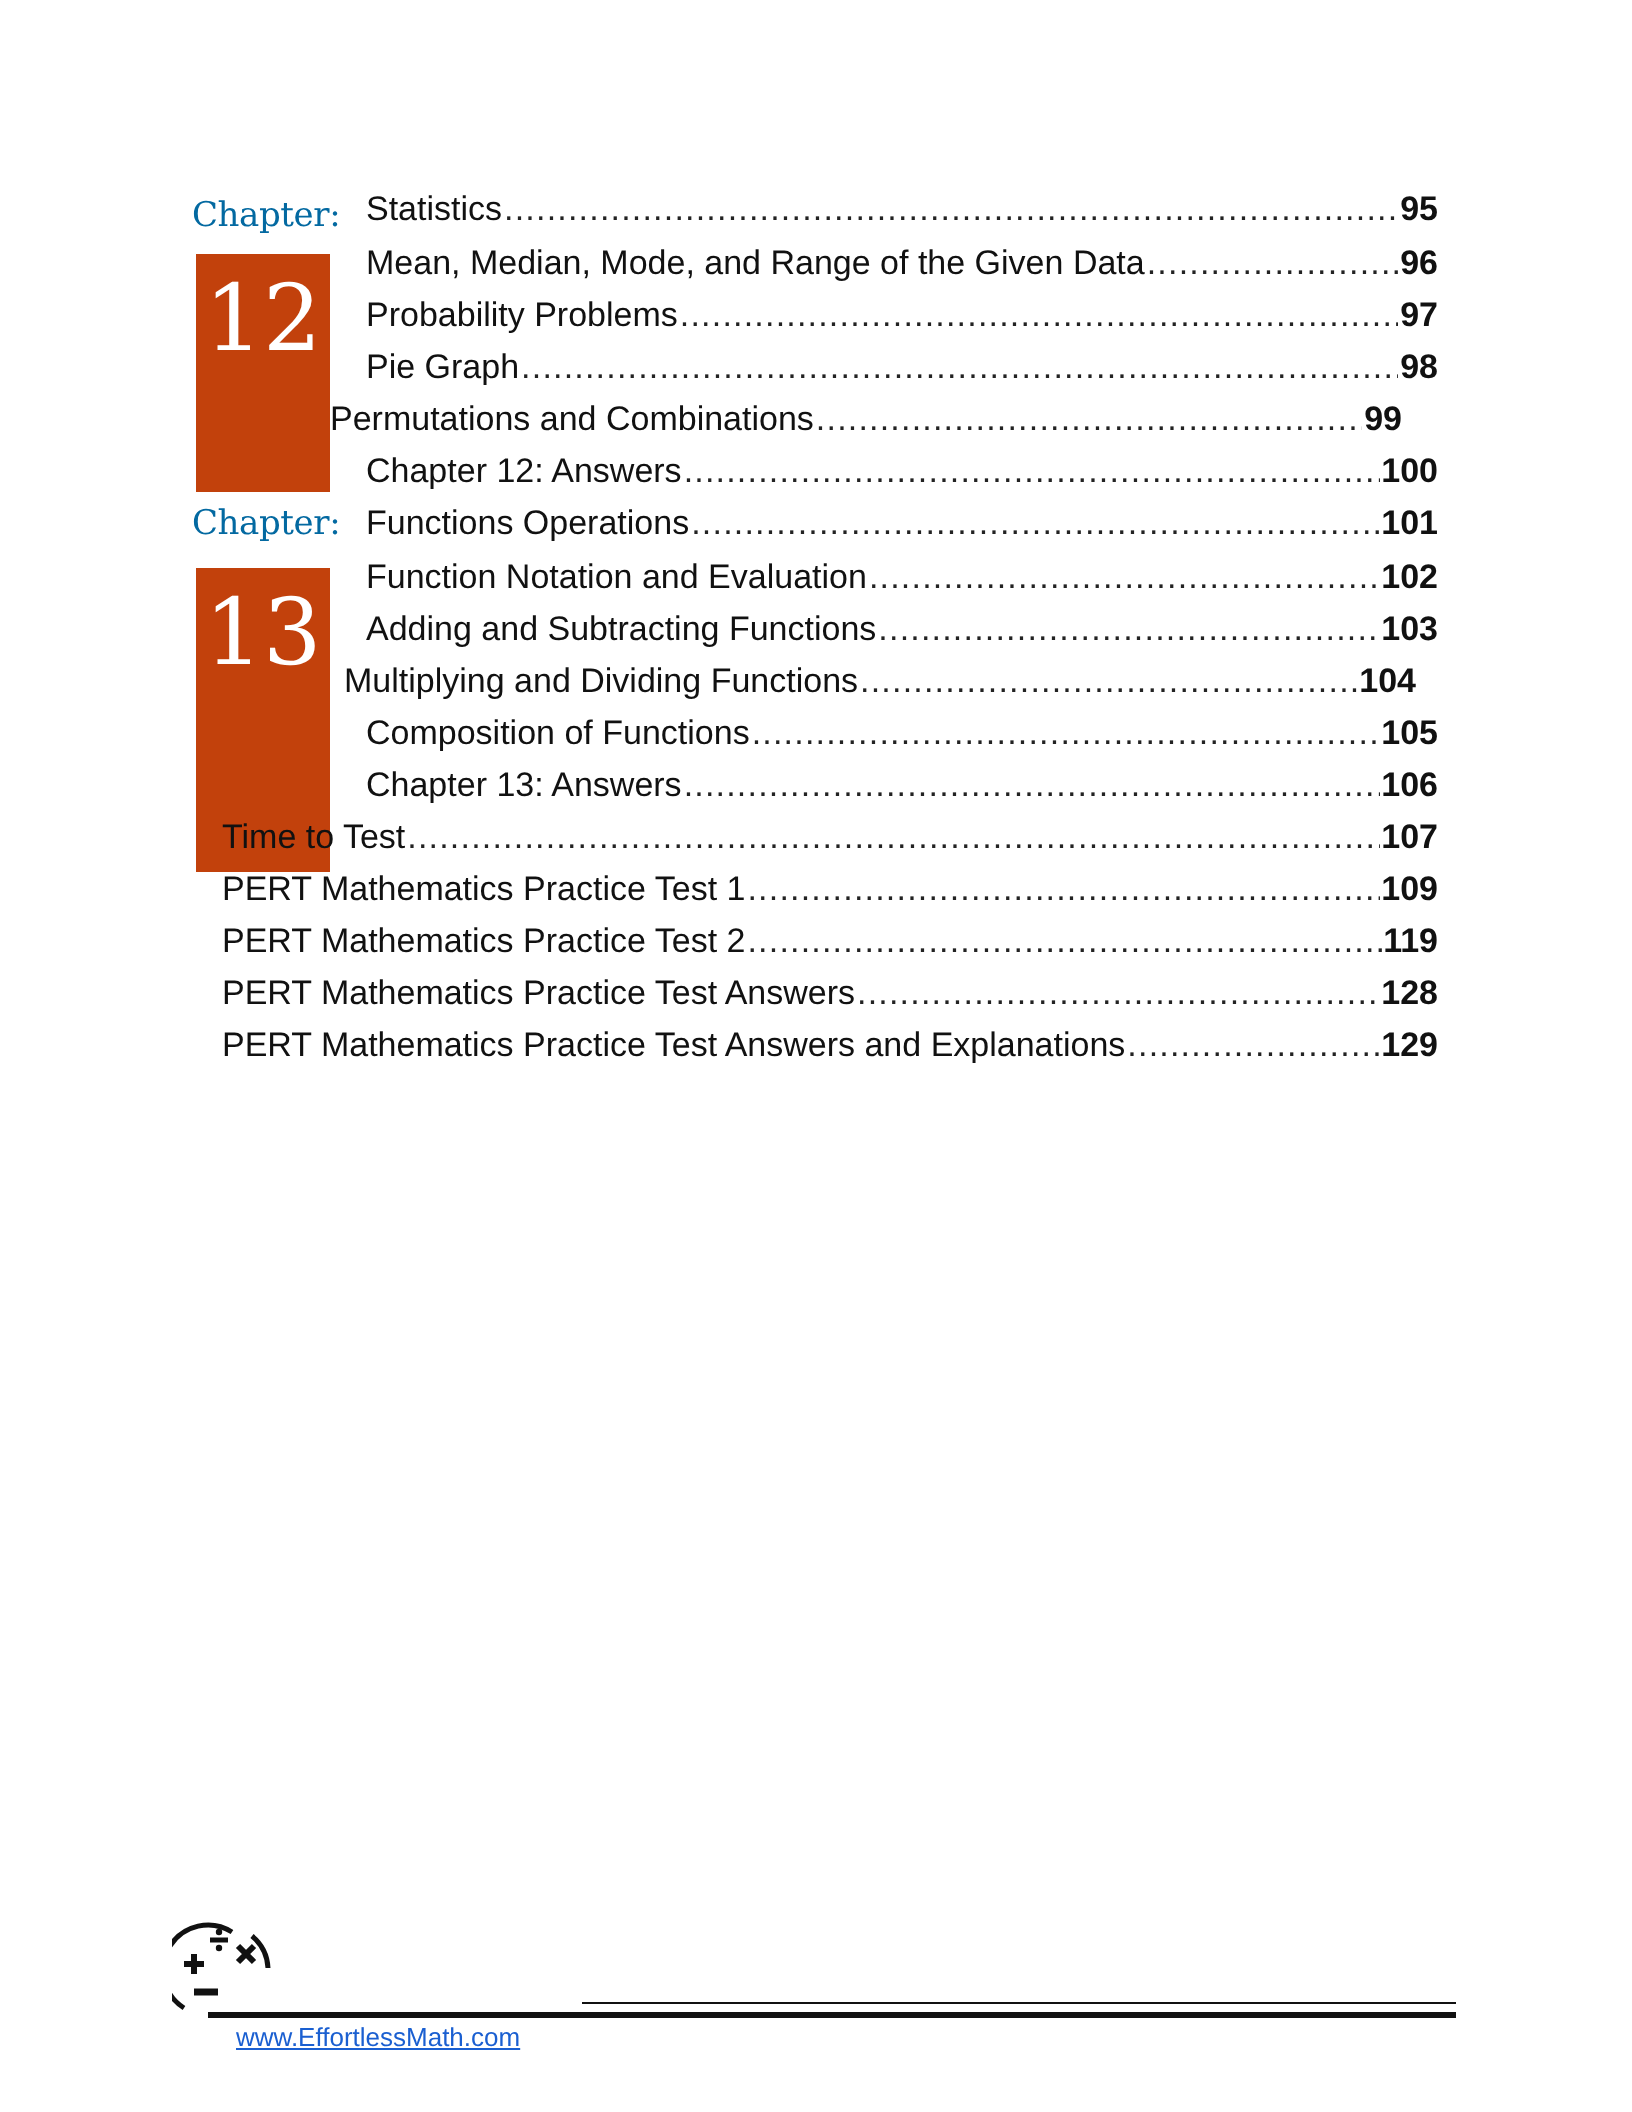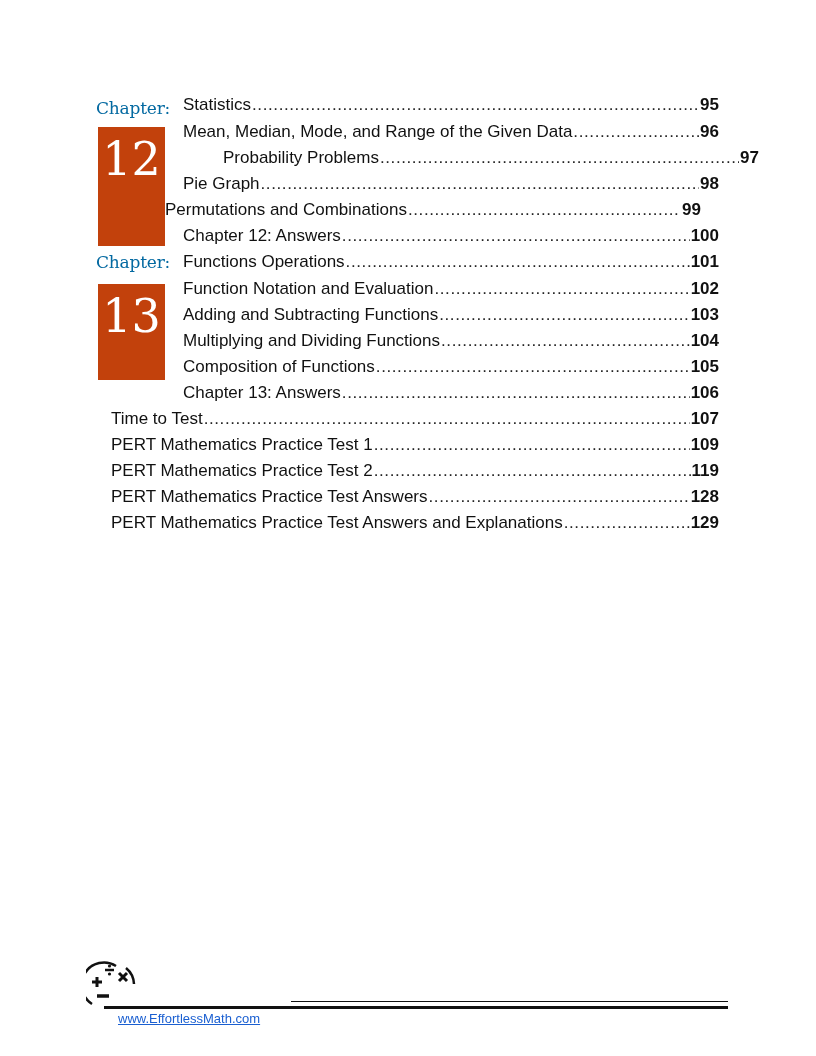--- a/index.html
+++ b/index.html
@@ -31,21 +31,21 @@
 <div class="toc-row" style="left:183px;width:536px;top:96px;">
   <span class="toc-title">Statistics</span>
     <span class="toc-leader"></span>
     <span class="toc-page">95</span>
 </div>
 <div class="toc-row" style="left:183px;width:536px;top:123px;">
   <span class="toc-title">Mean, Median, Mode, and Range of the Given Data</span>
     <span class="toc-leader"></span>
     <span class="toc-page">96</span>
 </div>
-<div class="toc-row" style="left:183px;width:536px;top:149px;margin-left:40px;">
+<div class="toc-row" style="left:183px;width:536px;top:149px;">
   <span class="toc-title">Probability Problems</span>
     <span class="toc-leader"></span>
     <span class="toc-page">97</span>
 </div>
 <div class="toc-row" style="left:183px;width:536px;top:175px;">
   <span class="toc-title">Pie Graph</span>
     <span class="toc-leader"></span>
     <span class="toc-page">98</span>
 </div>
 <div class="toc-row" style="left:165px;width:536px;top:201px;">
@@ -53,40 +53,40 @@
     <span class="toc-leader"></span>
     <span class="toc-page">99</span>
 </div>
 <div class="toc-row" style="left:183px;width:536px;top:227px;">
   <span class="toc-title">Chapter 12: Answers</span>
     <span class="toc-leader"></span>
     <span class="toc-page">100</span>
 </div>
 
 <div class="chapter-label" style="top:252px;">Chapter:</div>
-<div class="chapter-box" style="top:284px;height:96px;">
+<div class="chapter-box" style="top:284px;height:152px;">
   <div class="chapter-num">13</div>
 </div>
 
 <div class="toc-row" style="left:183px;width:536px;top:253px;">
   <span class="toc-title">Functions Operations</span>
     <span class="toc-leader"></span>
     <span class="toc-page">101</span>
 </div>
 <div class="toc-row" style="left:183px;width:536px;top:280px;">
   <span class="toc-title">Function Notation and Evaluation</span>
     <span class="toc-leader"></span>
     <span class="toc-page">102</span>
 </div>
 <div class="toc-row" style="left:183px;width:536px;top:306px;">
   <span class="toc-title">Adding and Subtracting Functions</span>
     <span class="toc-leader"></span>
     <span class="toc-page">103</span>
 </div>
-<div class="toc-row" style="left:183px;width:536px;top:332px;">
+<div class="toc-row" style="left:172px;width:536px;top:332px;">
   <span class="toc-title">Multiplying and Dividing Functions</span>
     <span class="toc-leader"></span>
     <span class="toc-page">104</span>
 </div>
 <div class="toc-row" style="left:183px;width:536px;top:358px;">
   <span class="toc-title">Composition of Functions</span>
     <span class="toc-leader"></span>
     <span class="toc-page">105</span>
 </div>
 <div class="toc-row" style="left:183px;width:536px;top:384px;">

